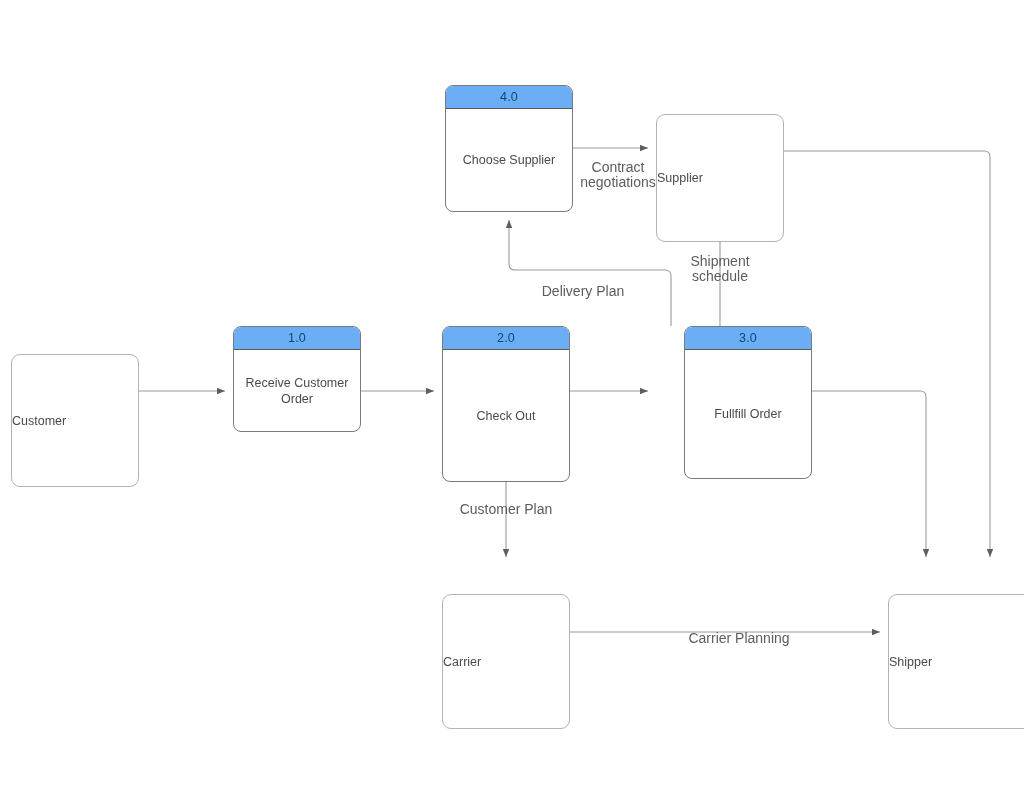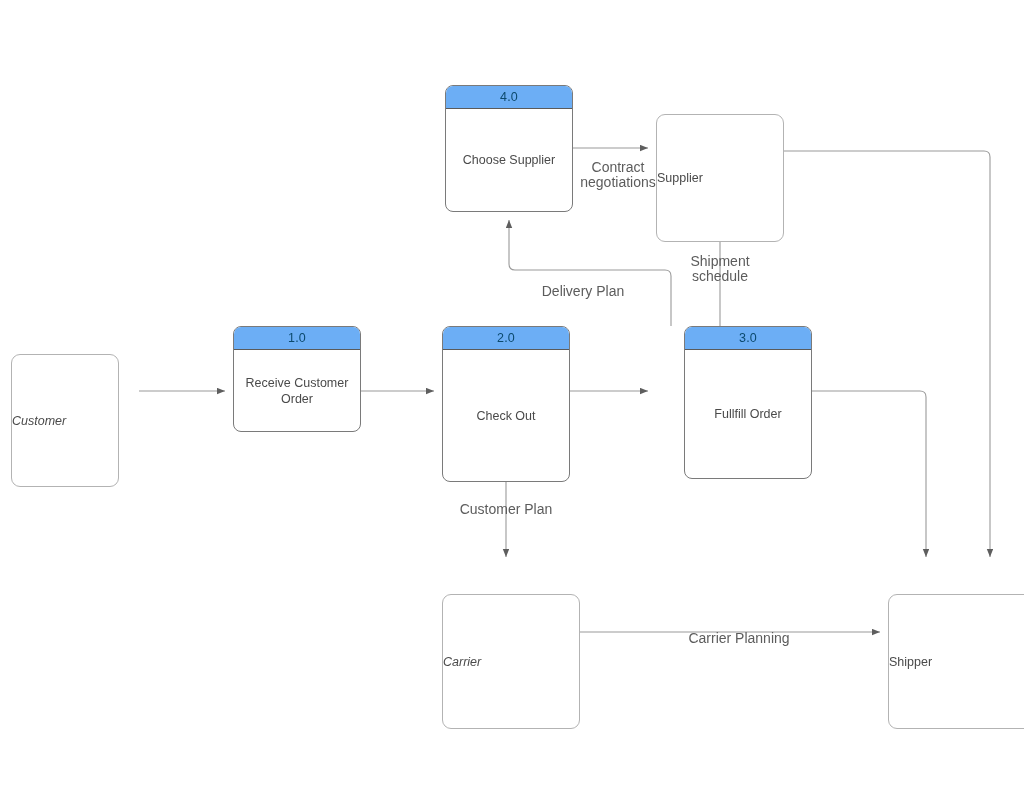--- a/index.html
+++ b/index.html
@@ -114,21 +114,21 @@
       <path d="M506,456 L506,557" marker-end="url(#arrowhead)"></path>
 
       <path d="M570,632 L880,632" marker-end="url(#arrowhead)"></path>
 
       <path d="M784,391 L920,391 Q926,391 926,397 L926,557" marker-end="url(#arrowhead)"></path>
 
       <path d="M784,151 L984,151 Q990,151 990,157 L990,557" marker-end="url(#arrowhead)"></path>
     </g>
   </svg>
 
-  <div class="node entity" style="left:11px; top:325px; width:108px; height:133px;font-style:italic;">
+  <div class="node entity" style="left:11px; top:325px; width:128px; height:133px;">
     <span class="node-label">Customer</span>
   </div>
 
   <div class="node process" style="left:233px; top:326px; width:128px; height:106px;">
     <div class="proc-head">1.0</div>
     <div class="proc-body">
       <span class="node-label">Receive Customer
 Order</span>
     </div>
   </div>
@@ -151,21 +151,21 @@
     <div class="proc-head">4.0</div>
     <div class="proc-body">
       <span class="node-label">Choose Supplier</span>
     </div>
   </div>
 
   <div class="node entity" style="left:656px; top:85px; width:128px; height:128px;">
     <span class="node-label">Supplier</span>
   </div>
 
-  <div class="node entity" style="left:442px; top:565px; width:138px; height:135px;font-style:italic;">
+  <div class="node entity" style="left:442px; top:565px; width:128px; height:135px;">
     <span class="node-label">Carrier</span>
   </div>
 
   <div class="node entity" style="left:888px; top:565px; width:152px; height:135px;">
     <span class="node-label">Shipper</span>
   </div>
 
   <div class="edge-label" style="left:570px; top:160px; width:96px;">Contract
 negotiations</div>
 

